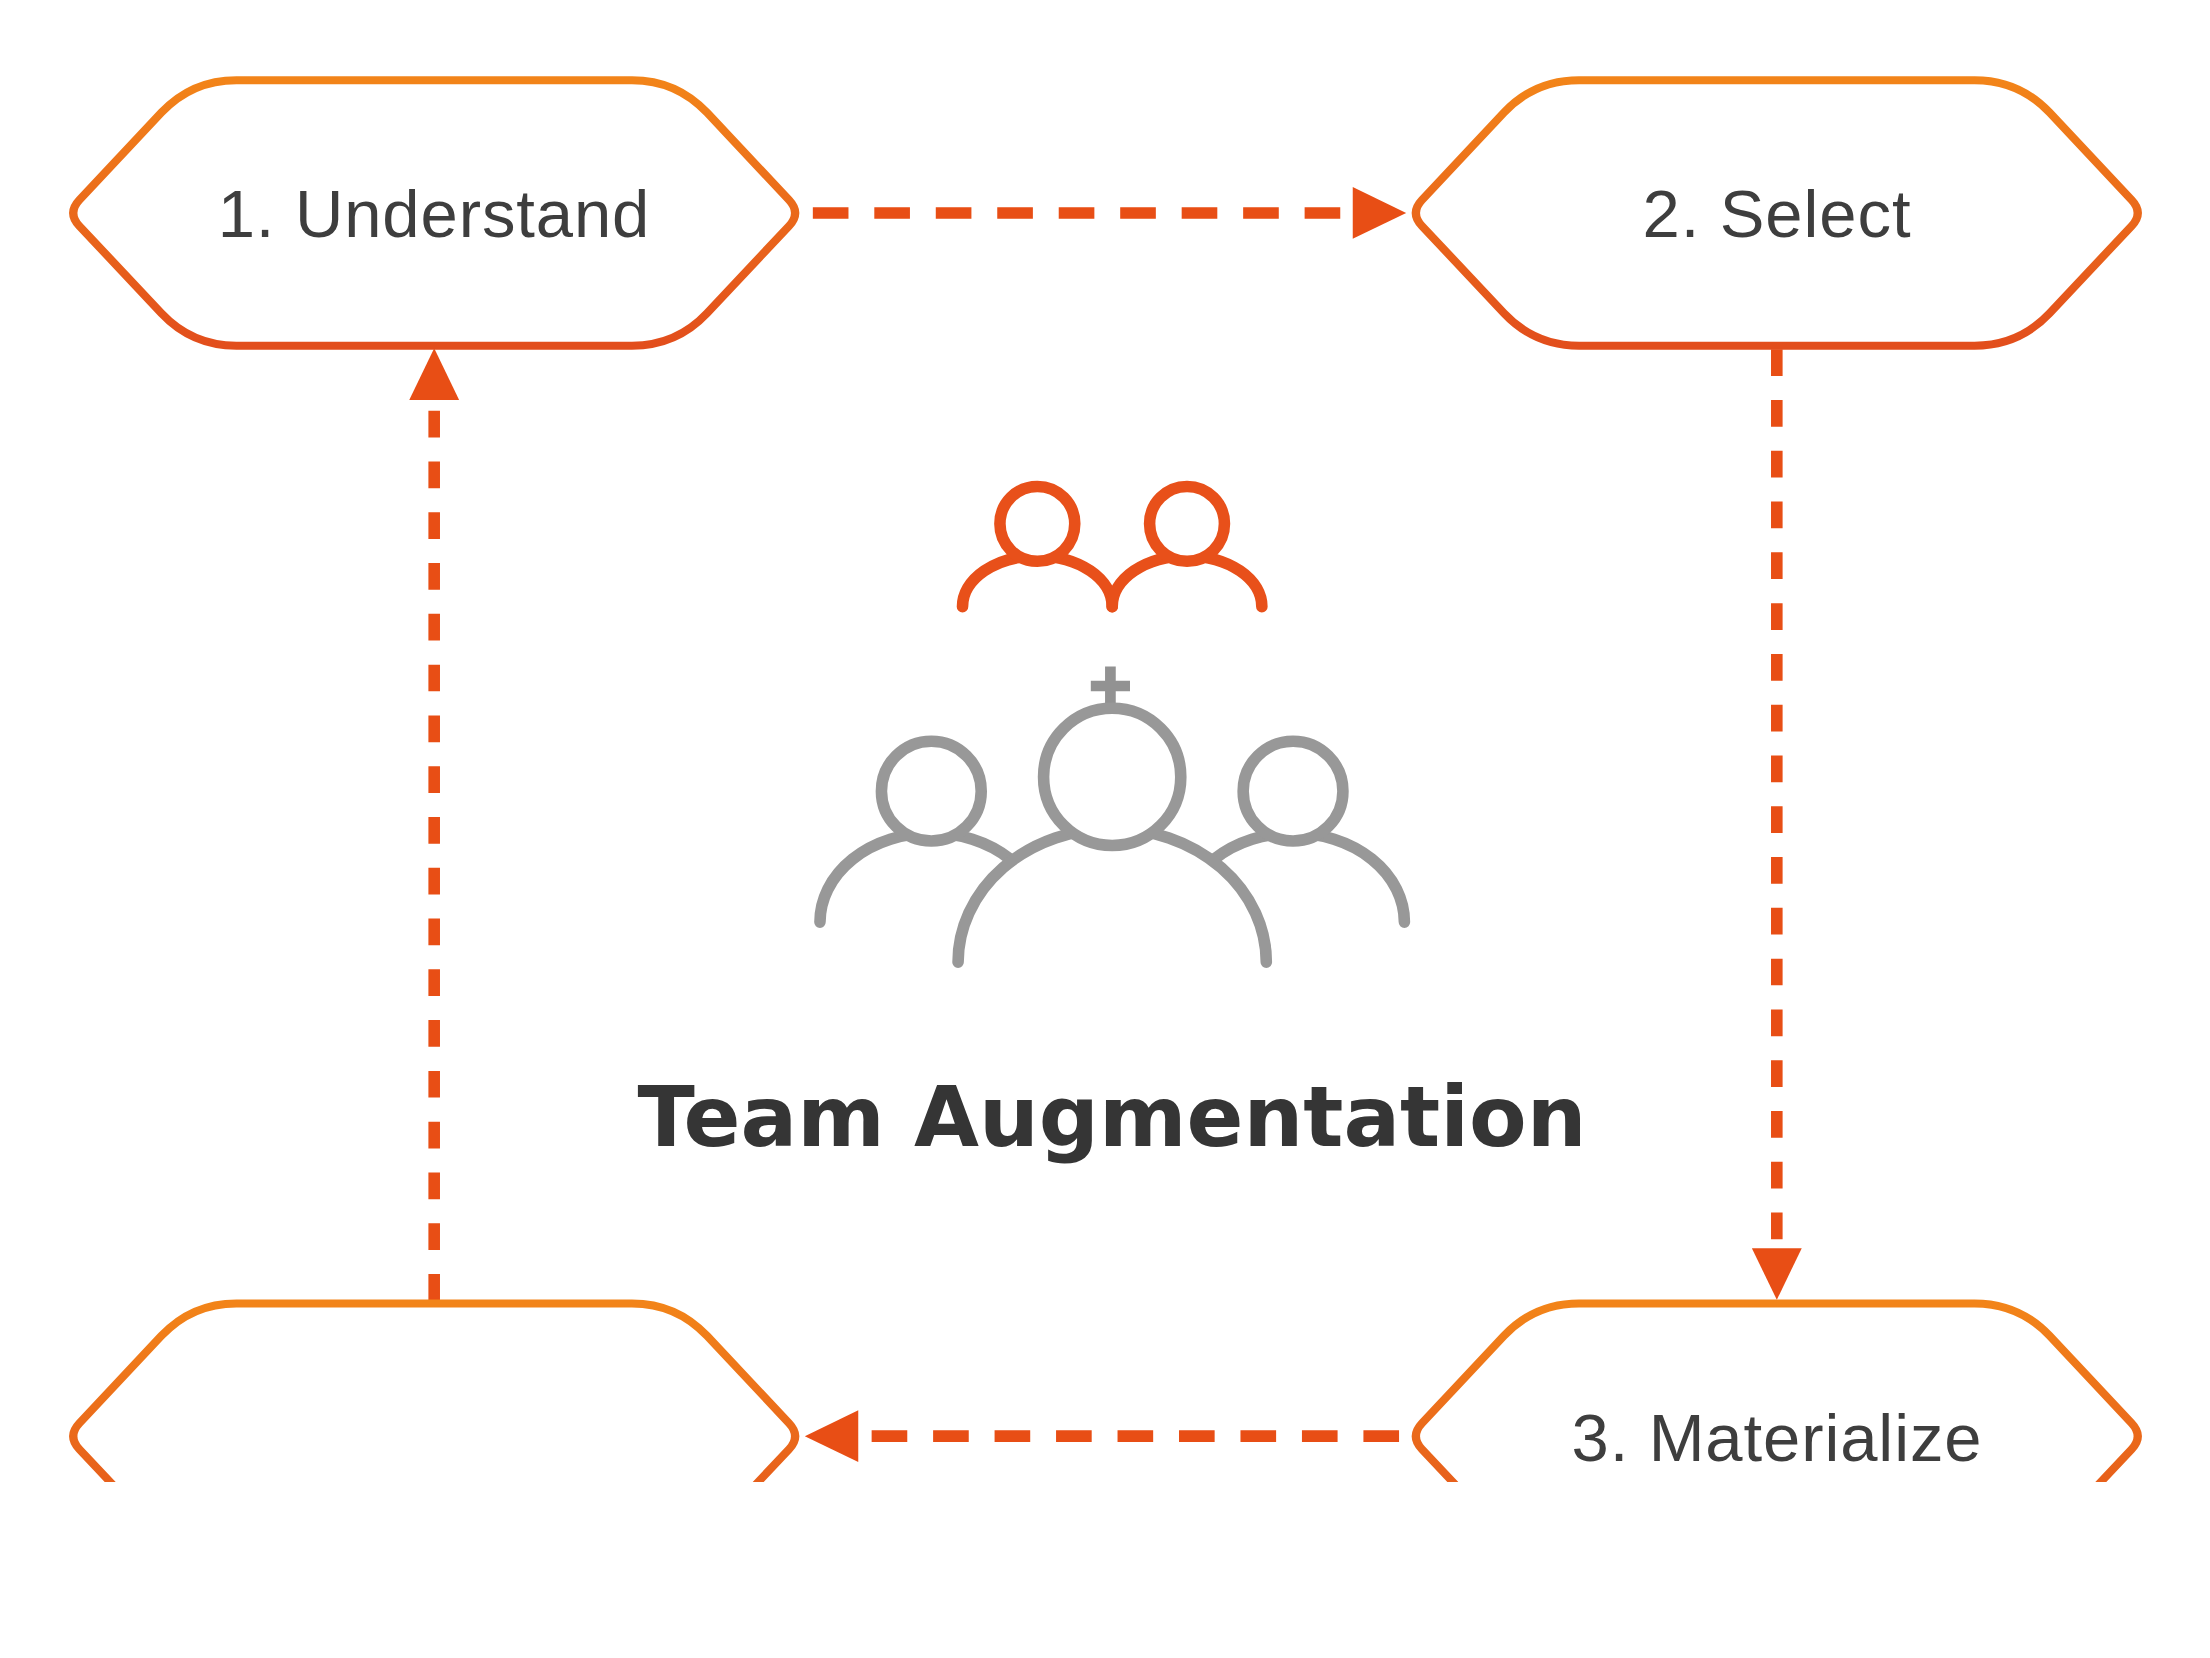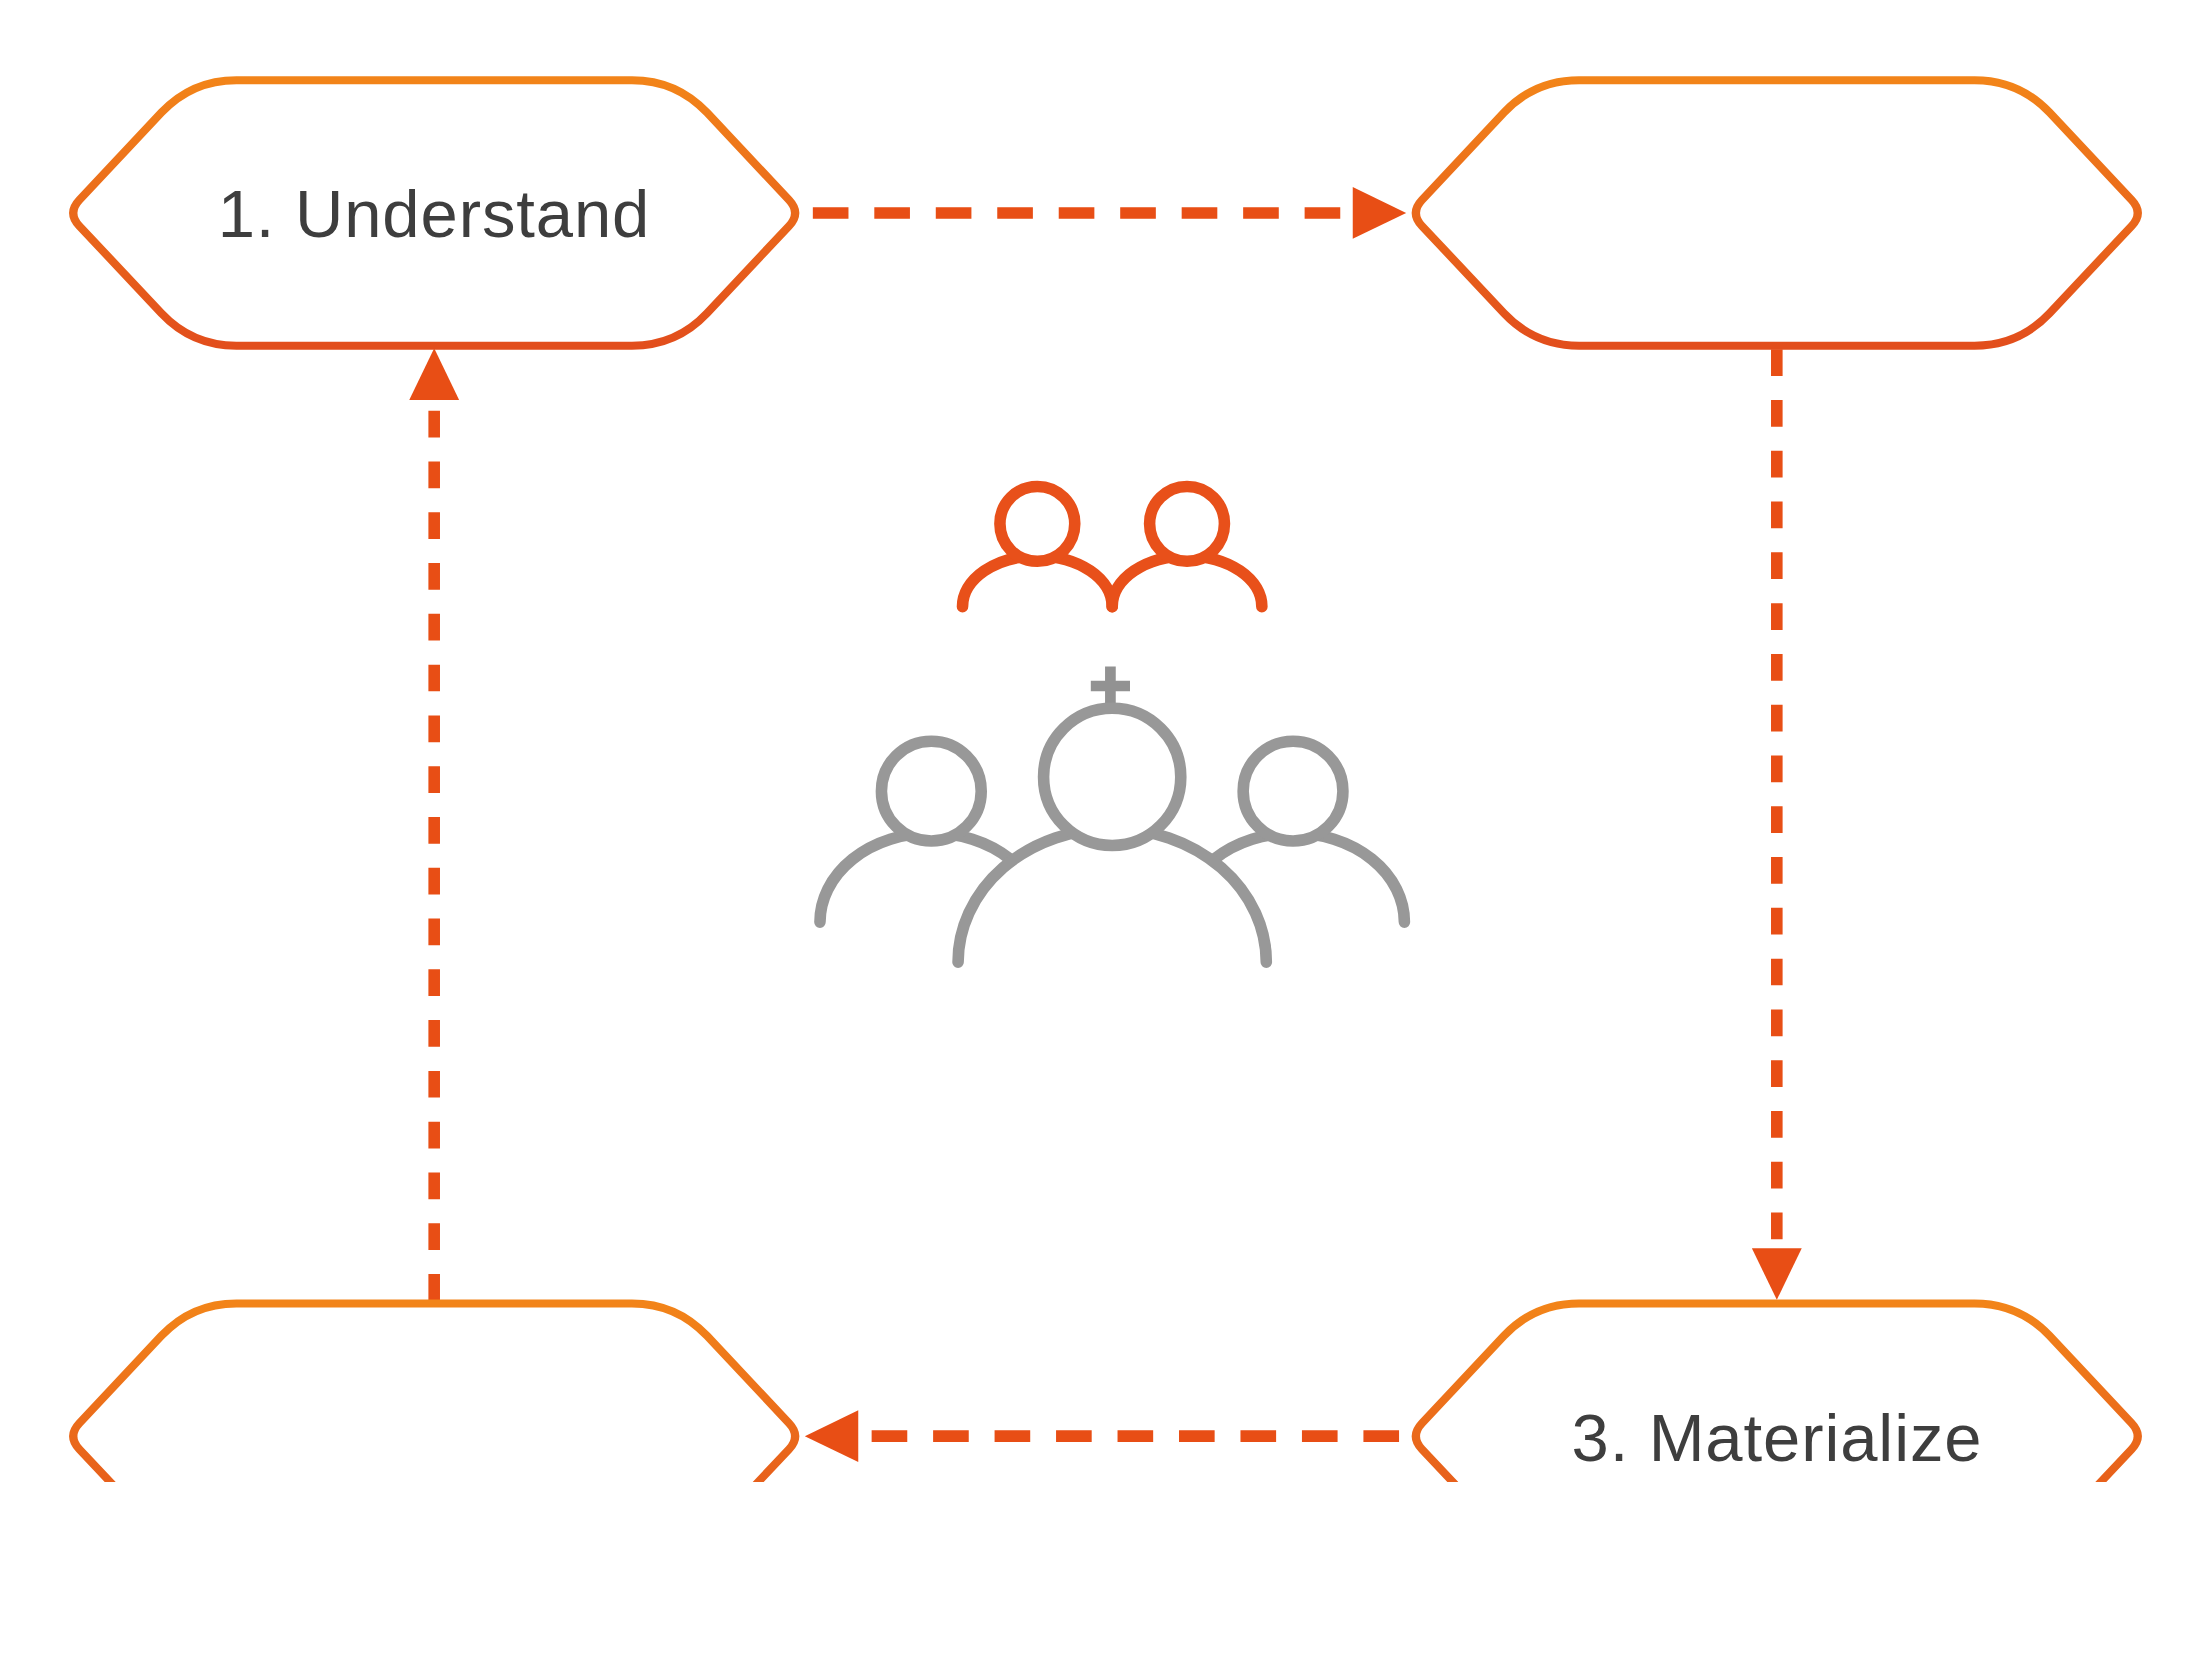--- a/index.html
+++ b/index.html
@@ -100,17 +100,19 @@
       <path class="person-gray" d="M 920 1035 A 125 100 0 0 1 1170 1035"></path>
       <circle class="head-gray" cx="1045" cy="888" r="56"></circle>
       <path class="person-gray" d="M 1326 1035 A 125 100 0 0 1 1576 1035"></path>
       <circle class="head-gray" cx="1451" cy="888" r="56"></circle>
       <path class="dome-gray-filled" d="M 1075 1080 A 173 150 0 0 1 1421 1080"></path>
       <circle class="head-gray" cx="1248" cy="872" r="77"></circle>
     </g>
   </svg>
 
   <div class="step-label" style="left:67px;  top:80px;">1. Understand</div>
+  <div class="step-label" style="left:1410px; top:80px;">2. Select</div>
   <div class="step-label" style="left:1410px; top:1304px;text-align:center;">3. Materialize</div>
 
+  <div id="title">Team Augmentation</div>
 
 </div>
 
 
 </body></html>

